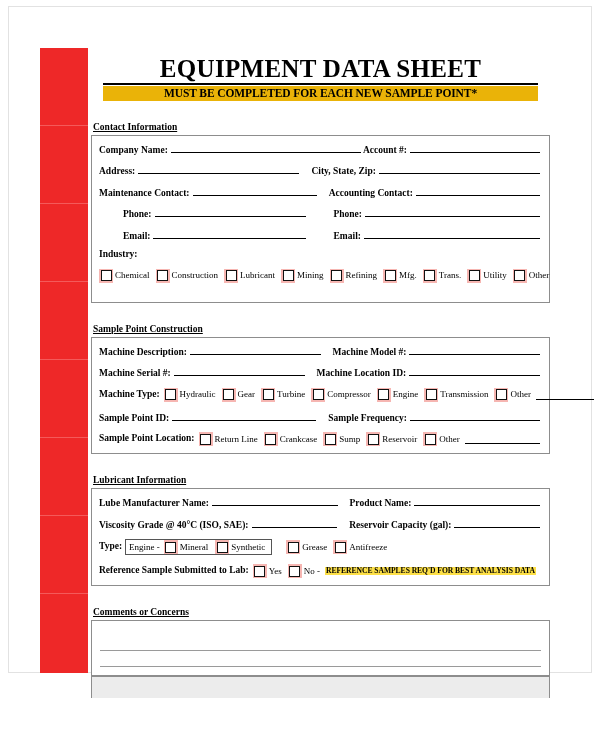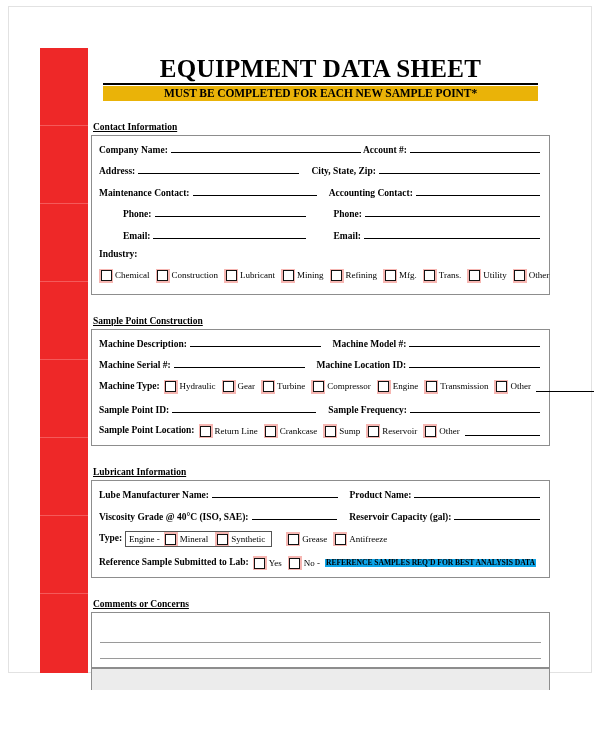--- a/index.html
+++ b/index.html
@@ -159,21 +159,21 @@
     display: inline-flex;
     align-items: center;
     border: 1px solid #555;
     padding: 0 3px 0 3px;
     margin-left: 3px;
   }
   .fluid-group .cbl { margin-right: 3px; }
   .fluid-lead { font-weight: normal; font-size: 9px; }
 
   .warn {
-    background: #0ea5e9;
+    background: #fde047;
     font-size: 7.6px;
     font-weight: bold;
     letter-spacing: -0.05px;
     padding: 0 1px;
     margin-left: 3px;
   }
 
   
   .comments-box {
     border: 1px solid #8d8d8d;
@@ -267,21 +267,21 @@
         <span class="half">
           <span class="lbl">Email:</span>
           <span class="rule"></span>
         </span>
       </div>
 
       <div class="row">
         <span class="lbl">Industry:</span>
       </div>
 
-      <div class="row opts" style="margin-bottom:4px;">
+      <div class="row opts" style="margin-bottom:12px;">
         <span class="cb" style="margin-left:0;">
             <i></i>
           </span>
         <span class="cbl">Chemical</span>
         <span class="cb">
             <i></i>
           </span>
         <span class="cbl">Construction</span>
         <span class="cb">
             <i></i>

